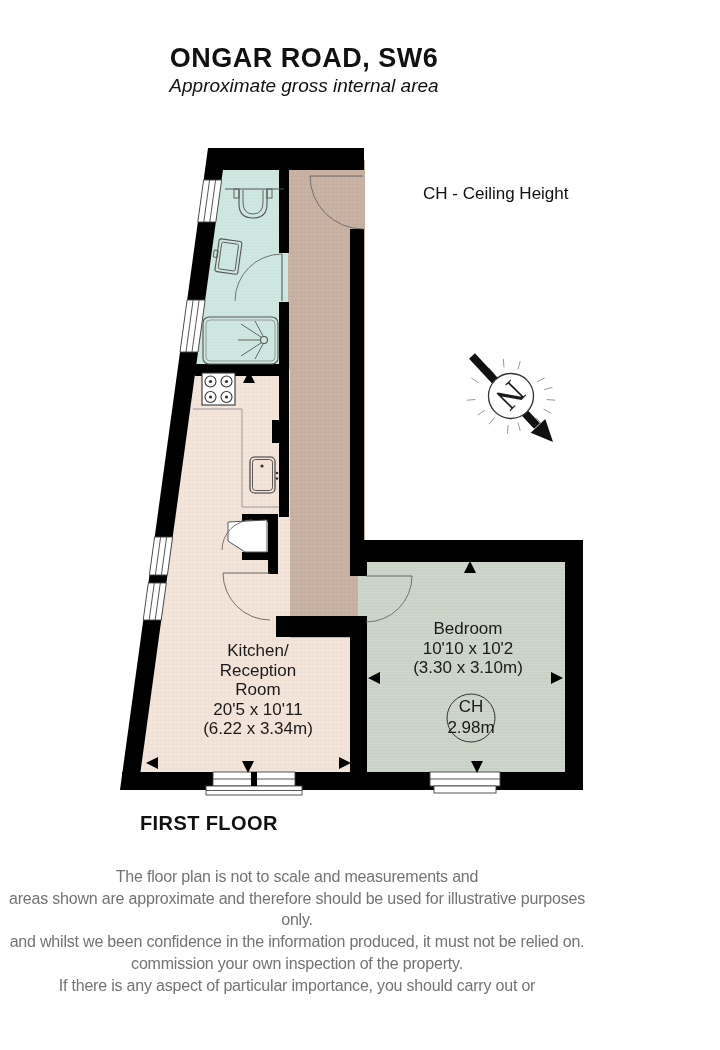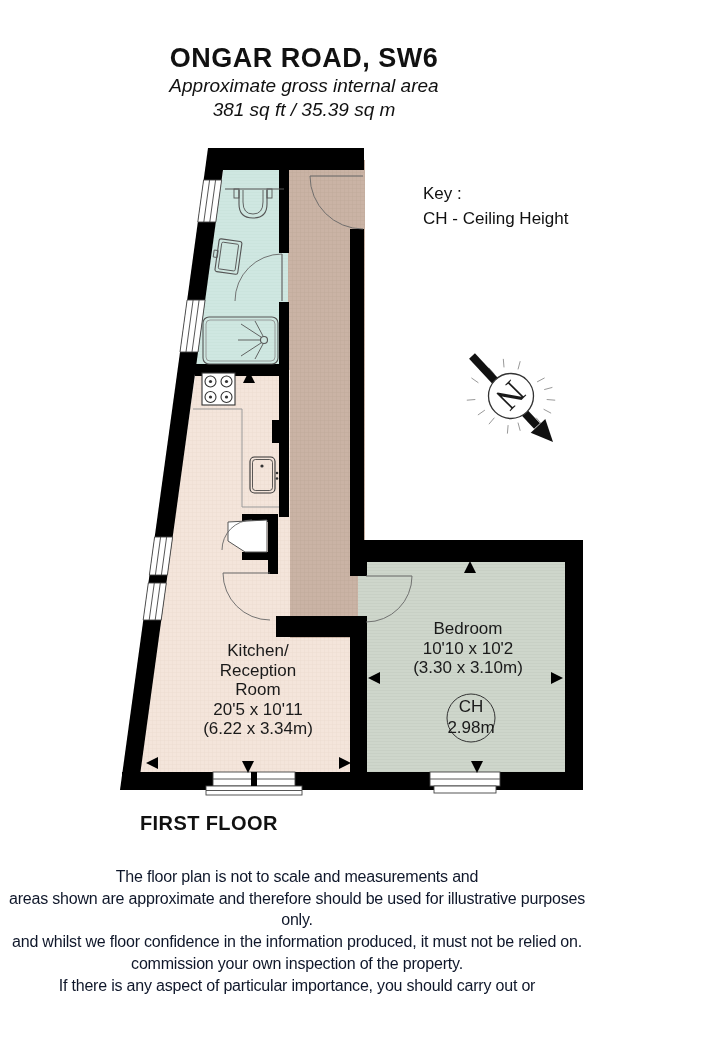--- a/index.html
+++ b/index.html
@@ -7,35 +7,33 @@
     width:720px;height:1050px;position:relative;background:#ffffff;
     font-family:"Liberation Sans", sans-serif;color:#111;overflow:hidden;
   }
   .abs{position:absolute;}
   .header{top:42px;left:0;width:608px;text-align:center;}
   .header .title{font-size:27px;font-weight:bold;letter-spacing:.5px;line-height:32px;}
   .header .sub{font-size:19px;line-height:24px;font-style:italic;}
   .keyblock{left:423px;top:181px;font-size:17px;line-height:25px;text-align:left;}
   .floorlabel{left:124px;top:812px;font-size:20px;font-weight:bold;letter-spacing:.4px;margin-left:16px;}
   .disclaimer{top:866px;left:0;width:594px;text-align:center;font-size:16px;
-    line-height:21.7px;letter-spacing:-0.2px;color:#0f172a;}
+    line-height:21.7px;letter-spacing:-0.2px;color:#737373;}
   svg text{font-family:"Liberation Sans", sans-serif;fill:#1a1a1a;}
   svg text.compass-n{font-family:"Liberation Serif", serif;}
 </style>
 </head>
 <body>
 
 <div class="abs header">
   <div class="title">ONGAR ROAD, SW6</div>
   <div class="sub">Approximate gross internal area</div>
-  <div class="sub">381 sq ft / 35.39 sq m</div>
 </div>
 
 <div class="abs keyblock">
-  <div>Key :</div>
   <div>CH - Ceiling Height</div>
 </div>
 
 <svg class="abs" style="left:0;top:0" width="720" height="1050" viewBox="0 0 720 1050">
   <defs>
     <pattern id="pBath" width="4" height="3" patternUnits="userSpaceOnUse">
       <rect width="4" height="3" fill="#cfe7e1"></rect>
       <path d="M0 0H4" stroke="#c2ded6" stroke-width="0.7"></path>
     </pattern>
     <pattern id="pHall" width="4" height="4" patternUnits="userSpaceOnUse">
@@ -228,16 +226,16 @@
       <text x="471" y="733">2.98m</text>
     </g>
   </g>
 </svg>
 
 <div class="abs floorlabel">FIRST FLOOR</div>
 
 <div class="abs disclaimer">
   <div>The floor plan is not to scale and measurements and</div>
   <div>areas shown are approximate and therefore should be used for illustrative purposes only.</div>
-  <div>and whilst we floor confidence in the information produced, it must not be relied on.</div>
+  <div>and whilst we been confidence in the information produced, it must not be relied on.</div>
   <div>commission your own inspection of the property.</div>
   <div>If there is any aspect of particular importance, you should carry out or</div>
 </div>
 
 </body></html>

